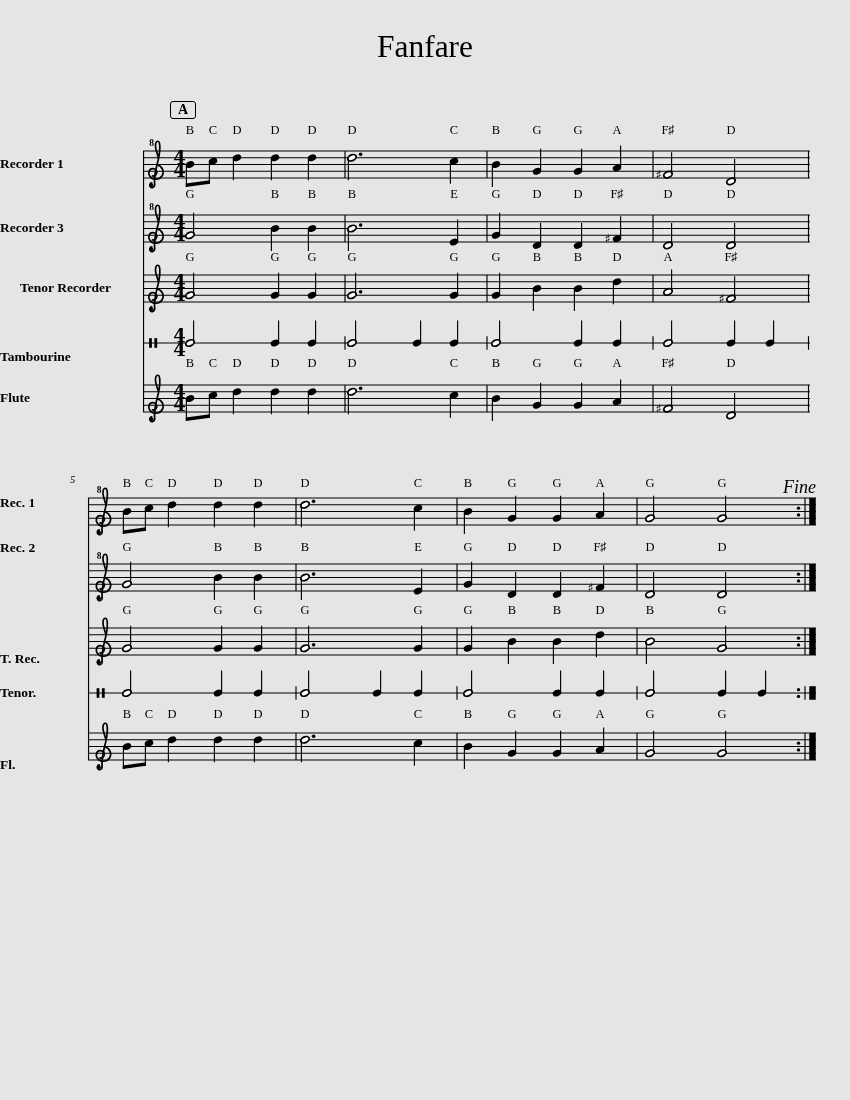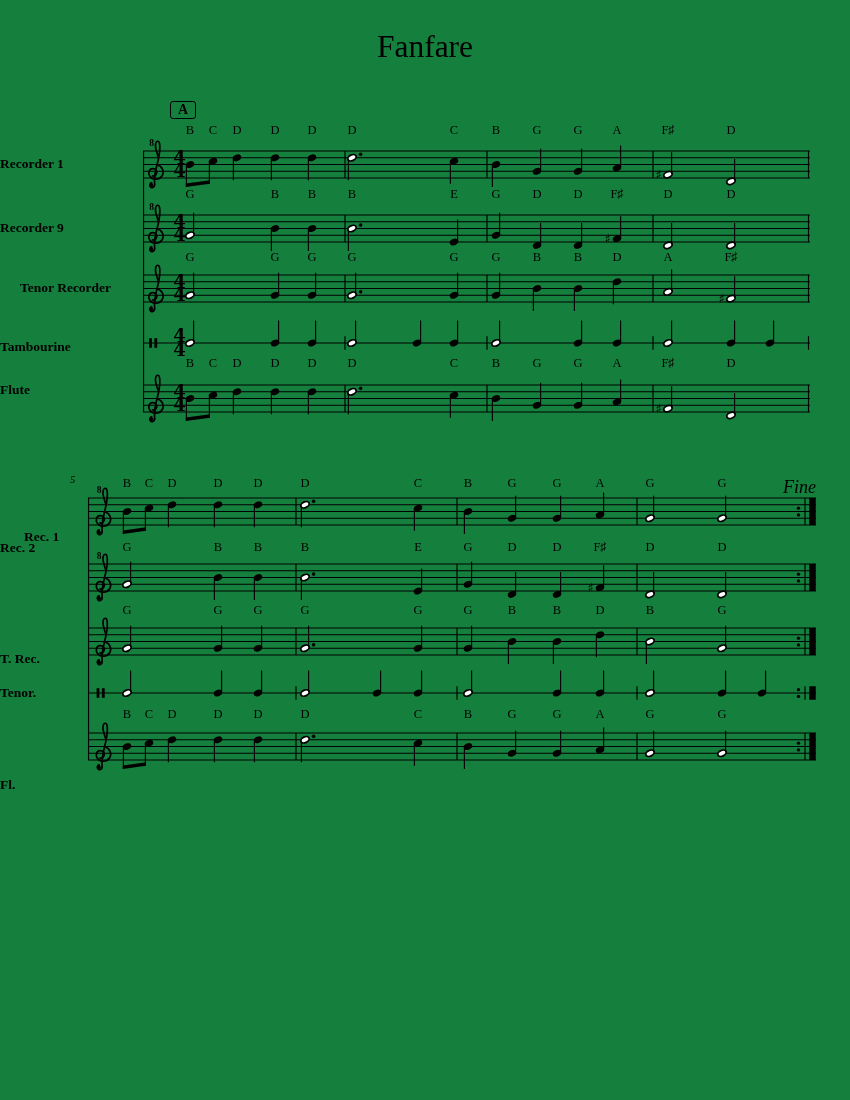--- a/index.html
+++ b/index.html
@@ -1,16 +1,16 @@
 <!DOCTYPE html>
 <html><head>
 <meta charset="utf-8">
 <style>
   html,body{margin:0;padding:0;background:#fff;}
-  #page{position:relative;width:850px;height:1100px;background:#15803d;overflow:hidden;
+  #page{position:relative;width:850px;height:1100px;background:#e5e5e5;overflow:hidden;
         font-family:"Liberation Serif","DejaVu Serif",serif;color:#000;}
   #score{position:absolute;left:0;top:0;}
   .sl{stroke:#000;stroke-width:1;}
   .bl{stroke:#000;stroke-width:1.15;}
   .st{stroke:#000;stroke-width:1.15;}
   .ck{fill:none;stroke:#000;stroke-width:1.7;stroke-linecap:round;}
   .ts{font:bold 18px "DejaVu Serif",serif;}
   .oct{font:bold 9.5px "Liberation Serif",serif;}
   .acc{font:12.5px "DejaVu Sans",sans-serif;}
   .nm{font:12.5px "Liberation Serif","DejaVu Serif","DejaVu Sans",serif;}
@@ -26,29 +26,29 @@
 </head>
 <body>
 <div id="page">
 
 <div id="title">Fanfare</div>
 <div id="rehearsal">A</div>
 <div id="measure-number">5</div>
 <div id="fine">Fine</div>
 
 <div class="lbl" style="top:155px;width:137px;">Recorder 1</div>
-<div class="lbl" style="top:219px;width:137px;">Recorder 9</div>
+<div class="lbl" style="top:219px;width:137px;">Recorder 3</div>
 <div class="lbl" style="top:279px;width:137px;margin-left:20px;">Tenor Recorder</div>
-<div class="lbl" style="top:338px;width:137px;">Tambourine</div>
-<div class="lbl" style="top:381px;width:137px;">Flute</div>
-<div class="lbl" style="top:528px;width:80px;padding-left:24px;">Rec. 1</div>
+<div class="lbl" style="top:348px;width:137px;">Tambourine</div>
+<div class="lbl" style="top:389px;width:137px;">Flute</div>
+<div class="lbl" style="top:494px;width:80px;">Rec. 1</div>
 <div class="lbl" style="top:539px;width:80px;">Rec. 2</div>
 <div class="lbl" style="top:650px;width:80px;">T. Rec.</div>
 <div class="lbl" style="top:684px;width:80px;">Tenor.</div>
-<div class="lbl" style="top:776px;width:80px;">Fl.</div>
+<div class="lbl" style="top:756px;width:80px;">Fl.</div>
 
 <svg id="score" width="850" height="1100" viewBox="0 0 850 1100">
       <g>
         <line x1="143.55" y1="151" x2="143.55" y2="412" class="bl"></line>
         <g>
           <line x1="143" y1="151" x2="810" y2="151" class="sl"></line>
           <line x1="143" y1="157.75" x2="810" y2="157.75" class="sl"></line>
           <line x1="143" y1="164.5" x2="810" y2="164.5" class="sl"></line>
           <line x1="143" y1="171.25" x2="810" y2="171.25" class="sl"></line>
           <line x1="143" y1="178" x2="810" y2="178" class="sl"></line>

